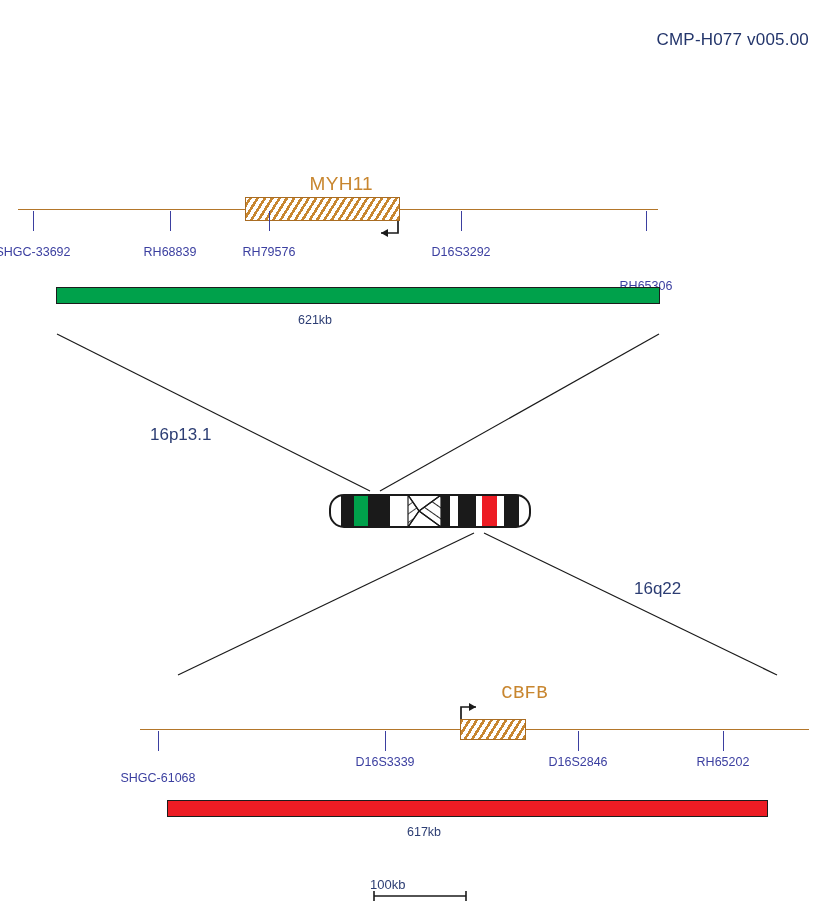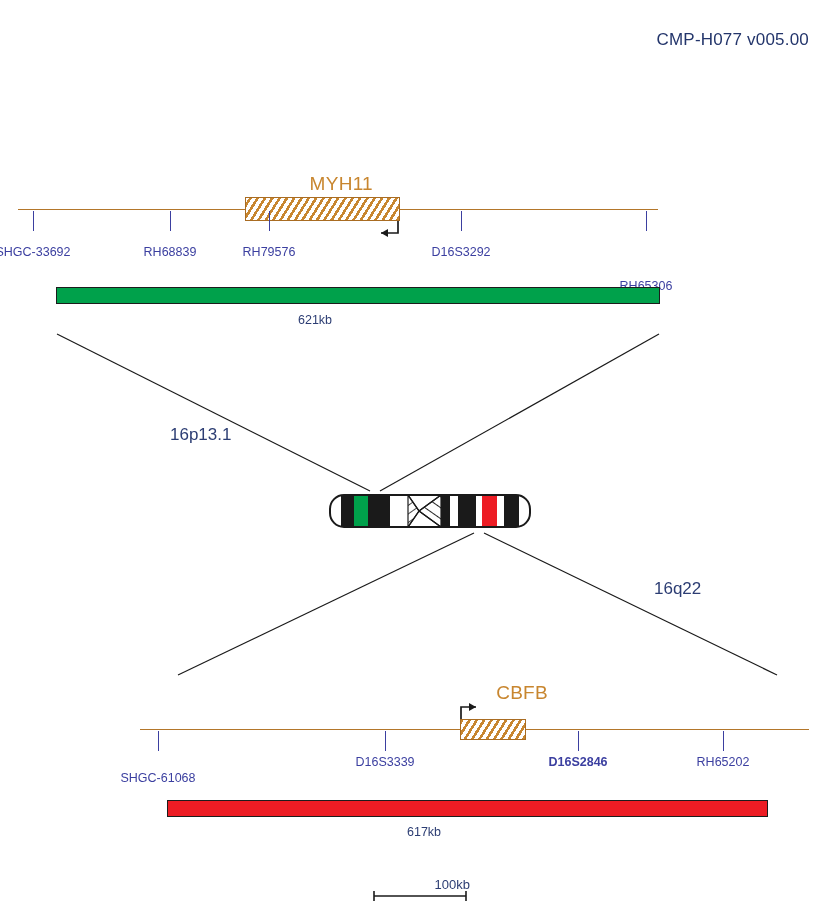--- a/index.html
+++ b/index.html
@@ -49,27 +49,26 @@
   .size-label {
     font-size: 12.5px;
     color: #2c3d73;
     white-space: nowrap;
     text-align: left;
   }
   .band-label {
     font-size: 17px;
     color: #2c3d73;
     white-space: nowrap;
-    margin-left: 20px;
   }
   .scale-label {
     font-size: 13px;
     color: #2c3d73;
     white-space: nowrap;
-    text-align: right;
+    text-align: left;
   }
 
   
   .axis-line {
     height: 0;
     border-top: 1.6px solid #b3762a;
   }
   .tick {
     width: 0;
     border-left: 1.6px solid #3b3fa0;
@@ -169,39 +168,39 @@
     <rect x="330" y="482" width="200" height="32" rx="14" ry="14" fill="none" stroke="#1a1a1a" stroke-width="2"></rect>
   </svg>
 
   <svg class="ovl" width="827" height="903">
     <line x1="474" y1="520" x2="178" y2="662" stroke="#1a1a1a" stroke-width="1.2"></line>
     <line x1="484" y1="520" x2="777" y2="662" stroke="#1a1a1a" stroke-width="1.2"></line>
   </svg>
 
   <div class="abs band-label" style="left:634px; top:566px;">16q22</div>
 
-  <div class="abs gene-name" style="left:428px; top:669px; width:120px;">CBFB</div>
+  <div class="abs gene-name" style="left:428px; top:669px; width:120px;font-family:Liberation Mono, monospace;">CBFB</div>
 
   <div class="abs axis-line" style="left:140px; top:716px; width:669px;"></div>
 
   <div class="abs gene-box" style="left:460px; top:706px; width:66px; height:21px;"></div>
 
   <svg class="ovl" width="827" height="903">
     <path d="M 461 706 L 461 694 L 476 694" fill="none" stroke="#1a1a1a" stroke-width="1.7"></path>
     <path d="M 476 694 L 469 690 L 469 698 Z" fill="#1a1a1a"></path>
   </svg>
 
   <div class="abs tick" style="left:158px; top:718px; height:20px;"></div>
   <div class="abs tick" style="left:385px; top:718px; height:20px;"></div>
   <div class="abs tick" style="left:578px; top:718px; height:20px;"></div>
   <div class="abs tick" style="left:723px; top:718px; height:20px;"></div>
 
   <div class="abs marker-label" style="left:98px;  top:742px; width:120px;margin-top:16px;">SHGC-61068</div>
   <div class="abs marker-label" style="left:325px; top:742px; width:120px;">D16S3339</div>
-  <div class="abs marker-label" style="left:518px; top:742px; width:120px;font-weight:bold;">D16S2846</div>
+  <div class="abs marker-label" style="left:518px; top:742px; width:120px;">D16S2846</div>
   <div class="abs marker-label" style="left:663px; top:742px; width:120px;">RH65202</div>
 
   <div class="abs probe-bar" style="left:167px; top:787px; width:601px; height:17px; background:#ed1c24;"></div>
   <div class="abs size-label" style="left:407px; top:812px; width:120px;">617kb</div>
 
   <div class="abs scale-label" style="left:370px; top:864px; width:100px;">100kb</div>
   <svg class="ovl" width="827" height="903">
     <line x1="374" y1="883" x2="466" y2="883" stroke="#1a1a1a" stroke-width="1.6"></line>
     <line x1="374" y1="878" x2="374" y2="888" stroke="#1a1a1a" stroke-width="1.6"></line>
     <line x1="466" y1="878" x2="466" y2="888" stroke="#1a1a1a" stroke-width="1.6"></line>

